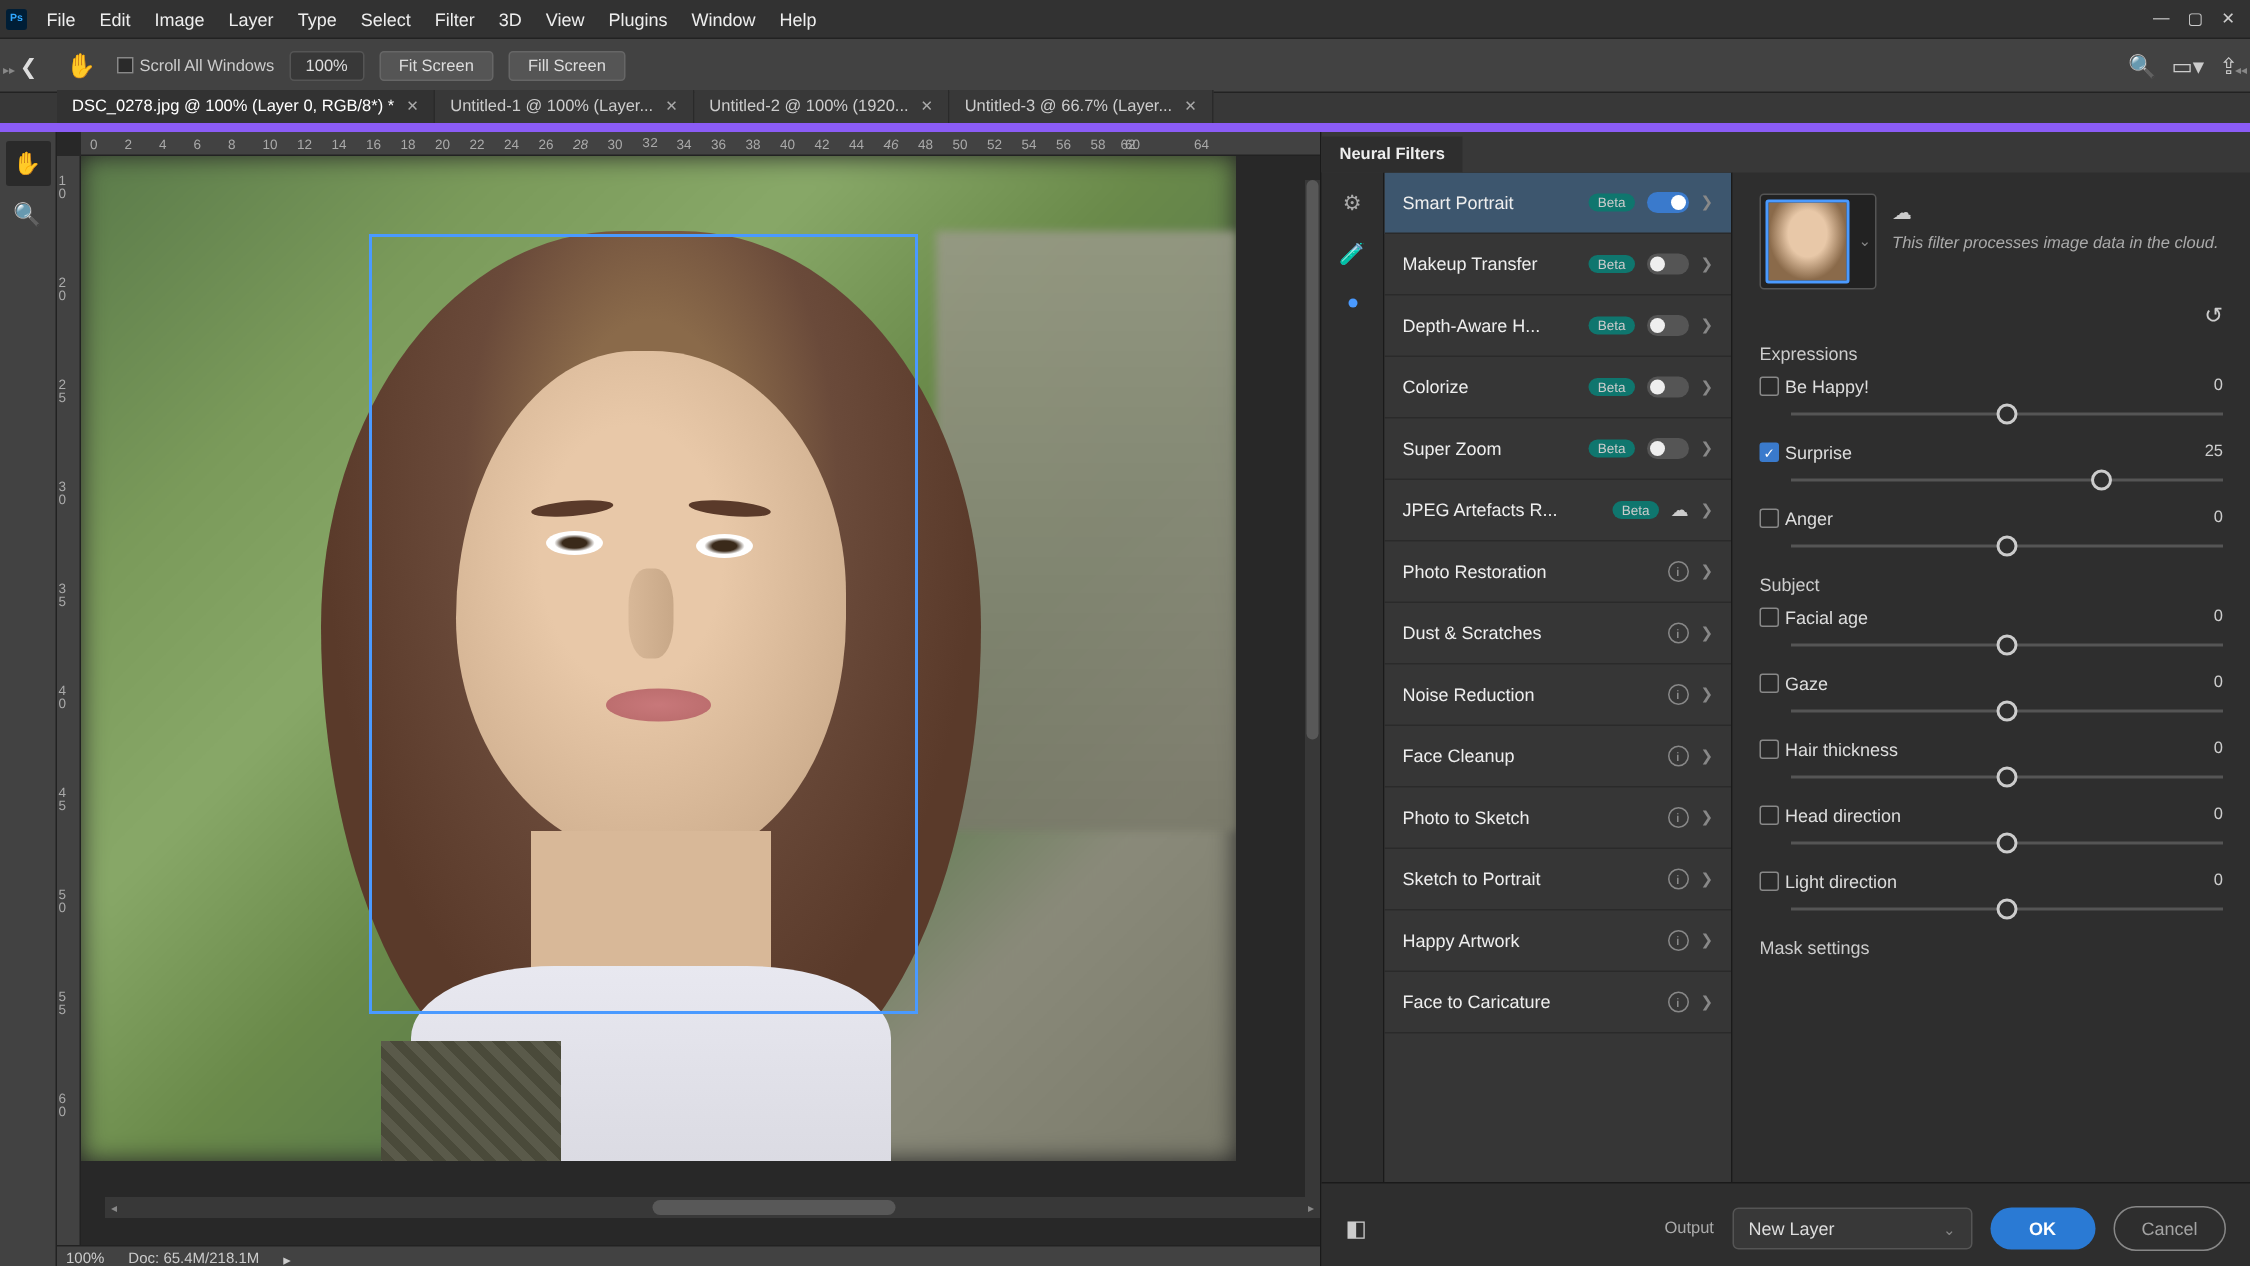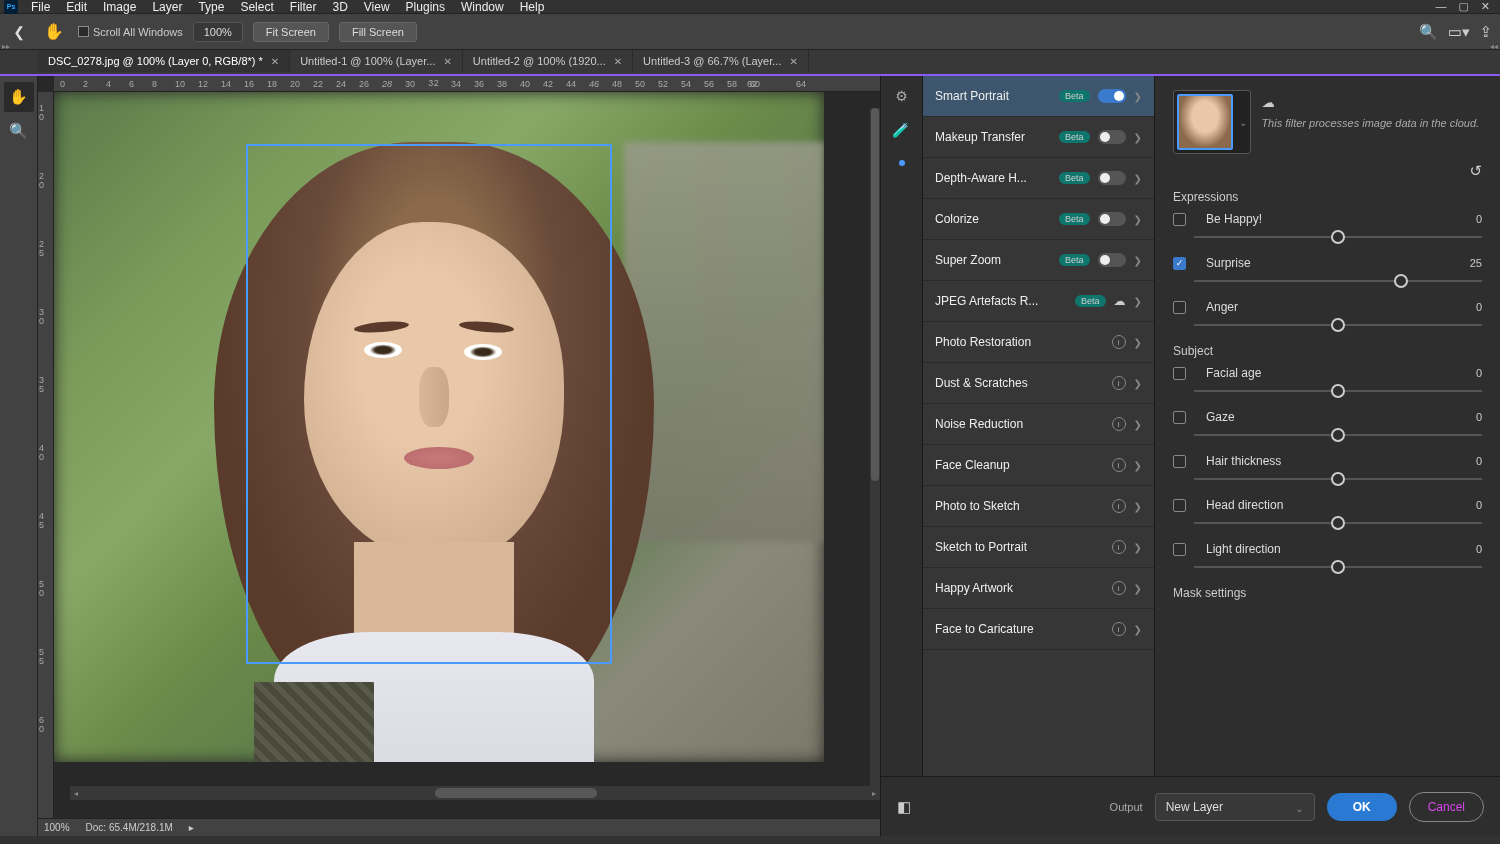--- a/index.html
+++ b/index.html
@@ -1,32 +1,32 @@
 <!DOCTYPE html>
 <html><head>
 <meta charset="utf-8">
 <style>
 *{margin:0;padding:0;box-sizing:border-box;font-family:"Segoe UI",Arial,sans-serif;-webkit-font-smoothing:antialiased}
 body{background:#323232;color:#ddd;font-size:12px;width:1500px;height:844px;overflow:hidden;position:relative}
-.title-bar{height:14px;background:#323232;display:flex;align-items:center;padding:0 4px;border-bottom:1px solid #222}
+.title-bar{height:26px;background:#323232;display:flex;align-items:center;padding:0 4px;border-bottom:1px solid #222}
 .ps-icon{width:14px;height:14px;background:#001e36;border-radius:2px;display:flex;align-items:center;justify-content:center;color:#31a8ff;font-size:7px;font-weight:700;margin-right:6px}
 .menu-bar{display:flex;gap:2px;flex:1}
 .menu-item{padding:3px 7px;cursor:pointer;color:#eee;font-size:12px}
 .win-controls{display:flex;gap:12px;margin-left:auto;padding-right:6px}
 .win-controls span{color:#ccc;cursor:pointer;font-size:11px}
 .options-bar{height:36px;background:#424242;display:flex;align-items:center;padding:0 8px;gap:10px;border-bottom:1px solid #222}
 .back-btn{width:22px;height:22px;color:#ddd;display:flex;align-items:center;justify-content:center;cursor:pointer;font-size:14px}
 .hand-icon{font-size:16px;margin:0 4px}
 .chk-box{display:flex;align-items:center;gap:4px;font-size:11px;color:#ccc}
 .chk{width:11px;height:11px;border:1px solid #888;background:#2a2a2a}
 .zoom-display{background:#383838;border:1px solid #555;padding:3px 8px;border-radius:3px;font-size:11px;color:#ddd;min-width:50px;text-align:center}
 .fit-btn{background:#555;border:1px solid #666;padding:3px 12px;border-radius:3px;font-size:11px;color:#ddd;cursor:pointer}
 .right-tools{margin-left:auto;display:flex;gap:10px;align-items:center}
 .right-tools span{color:#ccc;font-size:15px;cursor:pointer}
-.tabs-bar{height:26px;background:#383838;display:flex;align-items:flex-start;padding-left:38px;border-bottom:2px solid #8b5cf6}
+.tabs-bar{height:26px;background:#383838;display:flex;align-items:flex-end;padding-left:38px;border-bottom:6px solid #8b5cf6}
 .doc-tab{padding:5px 10px;font-size:11px;color:#ccc;display:flex;align-items:center;gap:8px;cursor:pointer;background:#383838;border-right:1px solid #2a2a2a}
 .doc-tab.active{background:#323232;color:#fff}
 .doc-tab .close{font-size:10px;color:#aaa;cursor:pointer}
 .main-area{display:flex;height:calc(100% - 22px - 36px - 26px)}
 .tool-strip{width:38px;background:#424242;border-right:1px solid #222;display:flex;flex-direction:column;align-items:center;padding-top:6px;gap:4px}
 .tool-btn{width:30px;height:30px;color:#ccc;display:flex;align-items:center;justify-content:center;font-size:15px;cursor:pointer;border-radius:2px}
 .tool-btn.active{background:#2a2a2a}
 .canvas-area{flex:1;background:#282828;position:relative;display:flex;flex-direction:column}
 .ruler-h{height:16px;background:#424242;border-bottom:1px solid #222;position:relative;overflow:hidden;margin-left:16px}
 .ruler-h .tick{position:absolute;top:0;font-size:9px;color:#aaa;height:16px;display:flex;align-items:center}
@@ -79,34 +79,34 @@
 .cloud-icon{color:#ccc;font-size:12px}
 .settings-panel{flex:1;padding:14px 18px;overflow-y:auto;position:relative}
 .face-preview{display:flex;gap:10px;margin-bottom:16px;align-items:flex-start}
 .face-thumb-wrap{background:#222;border:1px solid #555;padding:3px;border-radius:3px;display:flex;align-items:center;gap:6px}
 .face-thumb{width:56px;height:56px;border:2px solid #4a9aff;background:radial-gradient(ellipse at 50% 40%,#e8c8a8 35%,#8a6a4a 70%);border-radius:2px}
 .cloud-note{flex:1;font-size:11px;color:#aaa;font-style:italic;line-height:1.4;padding-top:4px}
 .cloud-note .cloud-top{color:#ccc;font-size:13px;margin-bottom:4px}
 .reset-icon{color:#ccc;font-size:15px;cursor:pointer;align-self:flex-end}
 .section-head{font-size:12px;color:#ccc;margin:8px 0 8px}
 .param{margin-bottom:12px}
-.param-header{display:flex;align-items:center;gap:20px;margin-bottom:4px}
+.param-header{display:flex;gap:4px;margin-bottom:4px}
 .param-check{width:13px;height:13px;border:1px solid #888;background:#2a2a2a;border-radius:2px;cursor:pointer;flex-shrink:0;display:flex;align-items:center;justify-content:center;font-size:9px;color:#fff}
 .param-check.checked{background:#3a7acc;border-color:#3a7acc}
 .param-name{flex:1;font-size:12px;color:#ddd}
 .param-val{font-size:11px;color:#ccc;min-width:20px;text-align:right}
 .slider{height:14px;position:relative;margin-left:21px}
 .slider .track{position:absolute;top:6px;left:0;right:0;height:2px;background:#555}
 .slider .handle{position:absolute;top:0;width:14px;height:14px;border-radius:50%;background:#2e2e2e;border:2px solid #ccc;transform:translateX(-50%)}
 .nf-footer{height:60px;background:#2e2e2e;border-top:1px solid #1a1a1a;display:flex;align-items:center;padding:0 16px;gap:12px}
 .footer-left{margin-right:auto;color:#ccc;font-size:15px;cursor:pointer}
 .output-label{font-size:11px;color:#aaa}
 .output-select{background:#383838;border:1px solid #555;padding:6px 10px;border-radius:4px;font-size:12px;color:#ddd;min-width:160px;display:flex;align-items:flex-end;justify-content:space-between;cursor:pointer}
 .ok-btn{background:#2a7ad4;color:#fff;border:none;padding:7px 26px;border-radius:18px;font-size:12px;cursor:pointer;font-weight:600}
-.cancel-btn{background:transparent;color:#d946ef;border:1px solid #888;padding:7px 18px;border-radius:18px;font-size:12px;cursor:pointer}
+.cancel-btn{background:transparent;color:#a3a3a3;border:1px solid #888;padding:7px 18px;border-radius:18px;font-size:12px;cursor:pointer}
 .triangles{position:absolute;left:2px;top:42px;color:#888;font-size:8px}
 .right-edge-triangles{position:absolute;right:2px;top:42px;color:#888;font-size:8px}
 </style>
 </head>
 <body>
 
 <div class="title-bar">
   <div class="ps-icon">Ps</div>
   <div class="menu-bar" id="menu-bar">
       <div class="menu-item">File</div>
@@ -284,20 +284,23 @@
       </div>
     </div>
     <div class="status-bar">
       <span>100%</span>
       <span>Doc: 65.4M/218.1M</span>
       <span class="arrow">▸</span>
     </div>
   </div>
 
   <div class="right-panel">
+    <div class="nf-header">
+      <div class="nf-tab">Neural Filters</div>
+    </div>
     <div class="nf-body">
       <div class="nf-sidebar">
         <span>⚙</span>
         <span>🧪</span>
         <span class="blue-dot"></span>
       </div>
       <div class="filter-list" id="filter-list">
           <div class="filter-row selected">
             <div class="filter-name">Smart Portrait</div>
             <span class="beta-pill">Beta</span>

